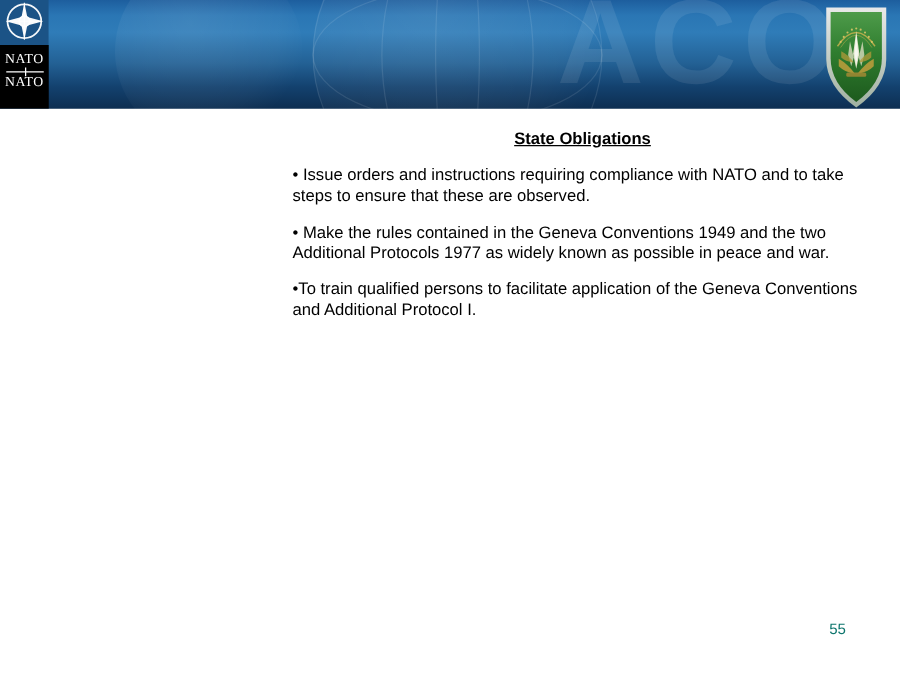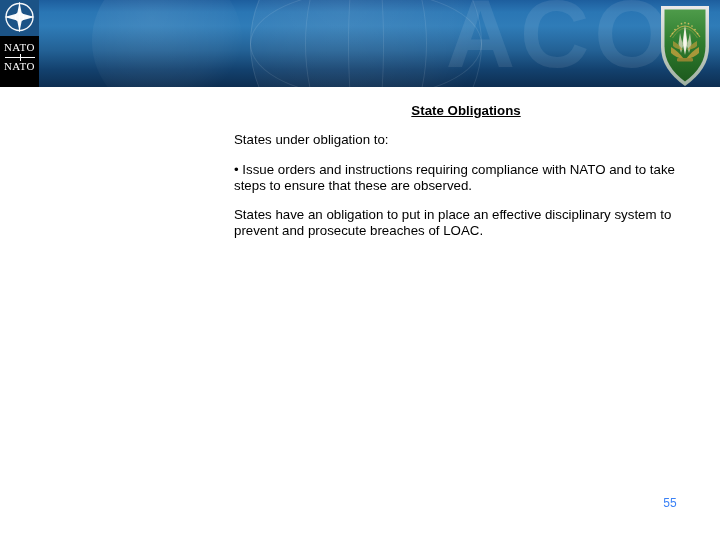--- a/index.html
+++ b/index.html
@@ -156,21 +156,21 @@
   }
   .body-para:last-child { margin-bottom: 0; }
 
   #page-number {
     position: absolute;
     left: 655px;
     top: 496px;
     width: 30px;
     text-align: center;
     font-size: 12px;
-    color: #3b82f6;
+    color: #0f766e;
   }
 </style>
 </head>
 <body>
 
 <div id="header-banner">
 
   <div class="globe-fill" style="left:250px; top:-72px; width:230px; height:230px;"></div>
   <div class="globe-arc" style="left:250px; top:-72px; width:230px; height:230px;"></div>
   <div class="globe-arc" style="left:305px; top:-72px; width:120px; height:230px;"></div>
@@ -247,18 +247,18 @@
       <path d="M15,38 Q21,41 25,47 Q18,46 15,43 Z" opacity="0.8"></path>
       <path d="M39,38 Q33,41 29,47 Q36,46 39,43 Z" opacity="0.8"></path>
     </g>
 
     <rect x="19" y="55" width="16" height="3.4" rx="1.2" fill="#9c8733" opacity="0.9"></rect>
   </svg>
 </div>
 
 <div id="content-body">
   <div class="section-heading">State Obligations</div>
-  <div class="body-para">States under obligation to:</div>
   <div class="body-para">• Issue orders and instructions requiring compliance with NATO and to take steps to ensure that these are observed.</div>
-  <div class="body-para">States have an obligation to put in place an effective disciplinary system to prevent and prosecute breaches of LOAC.</div>
+  <div class="body-para">• Make the rules contained in the Geneva Conventions 1949 and the two Additional Protocols 1977 as widely known as possible in peace and war.</div>
+  <div class="body-para">•To train qualified persons to facilitate application of the Geneva Conventions and Additional Protocol I.</div>
 </div>
 
 <div id="page-number">55</div>
 
 </body></html>

